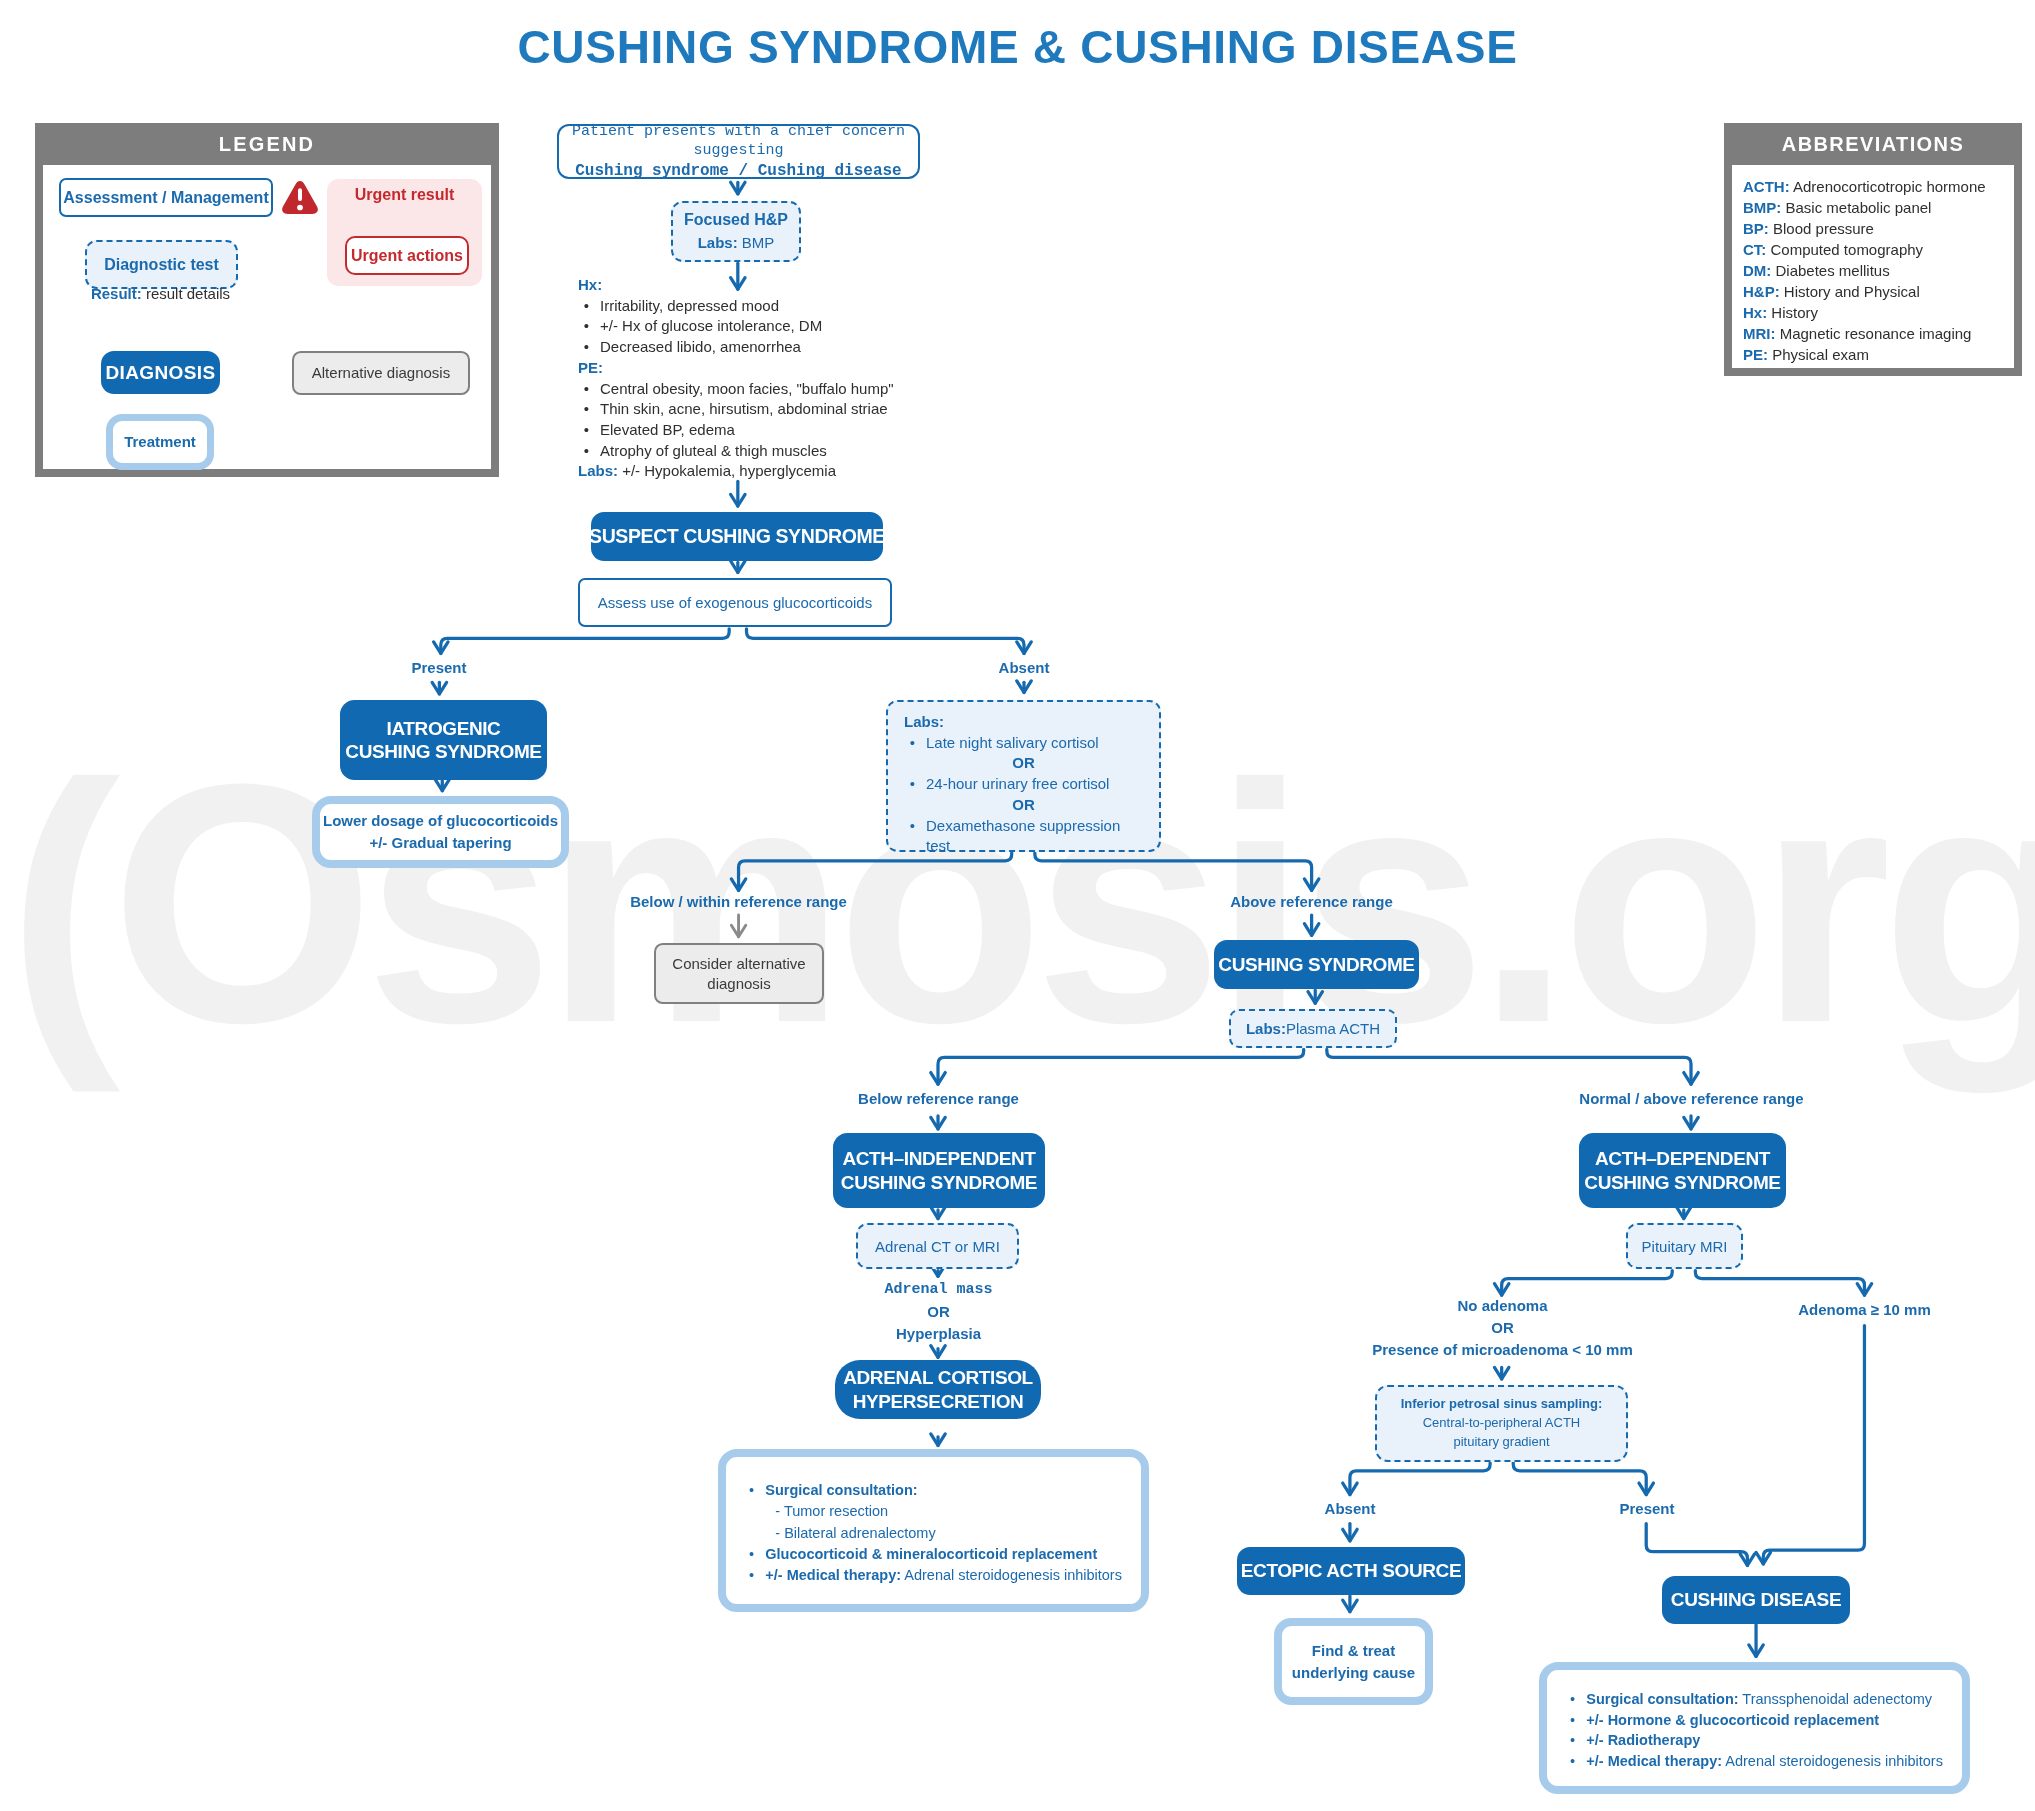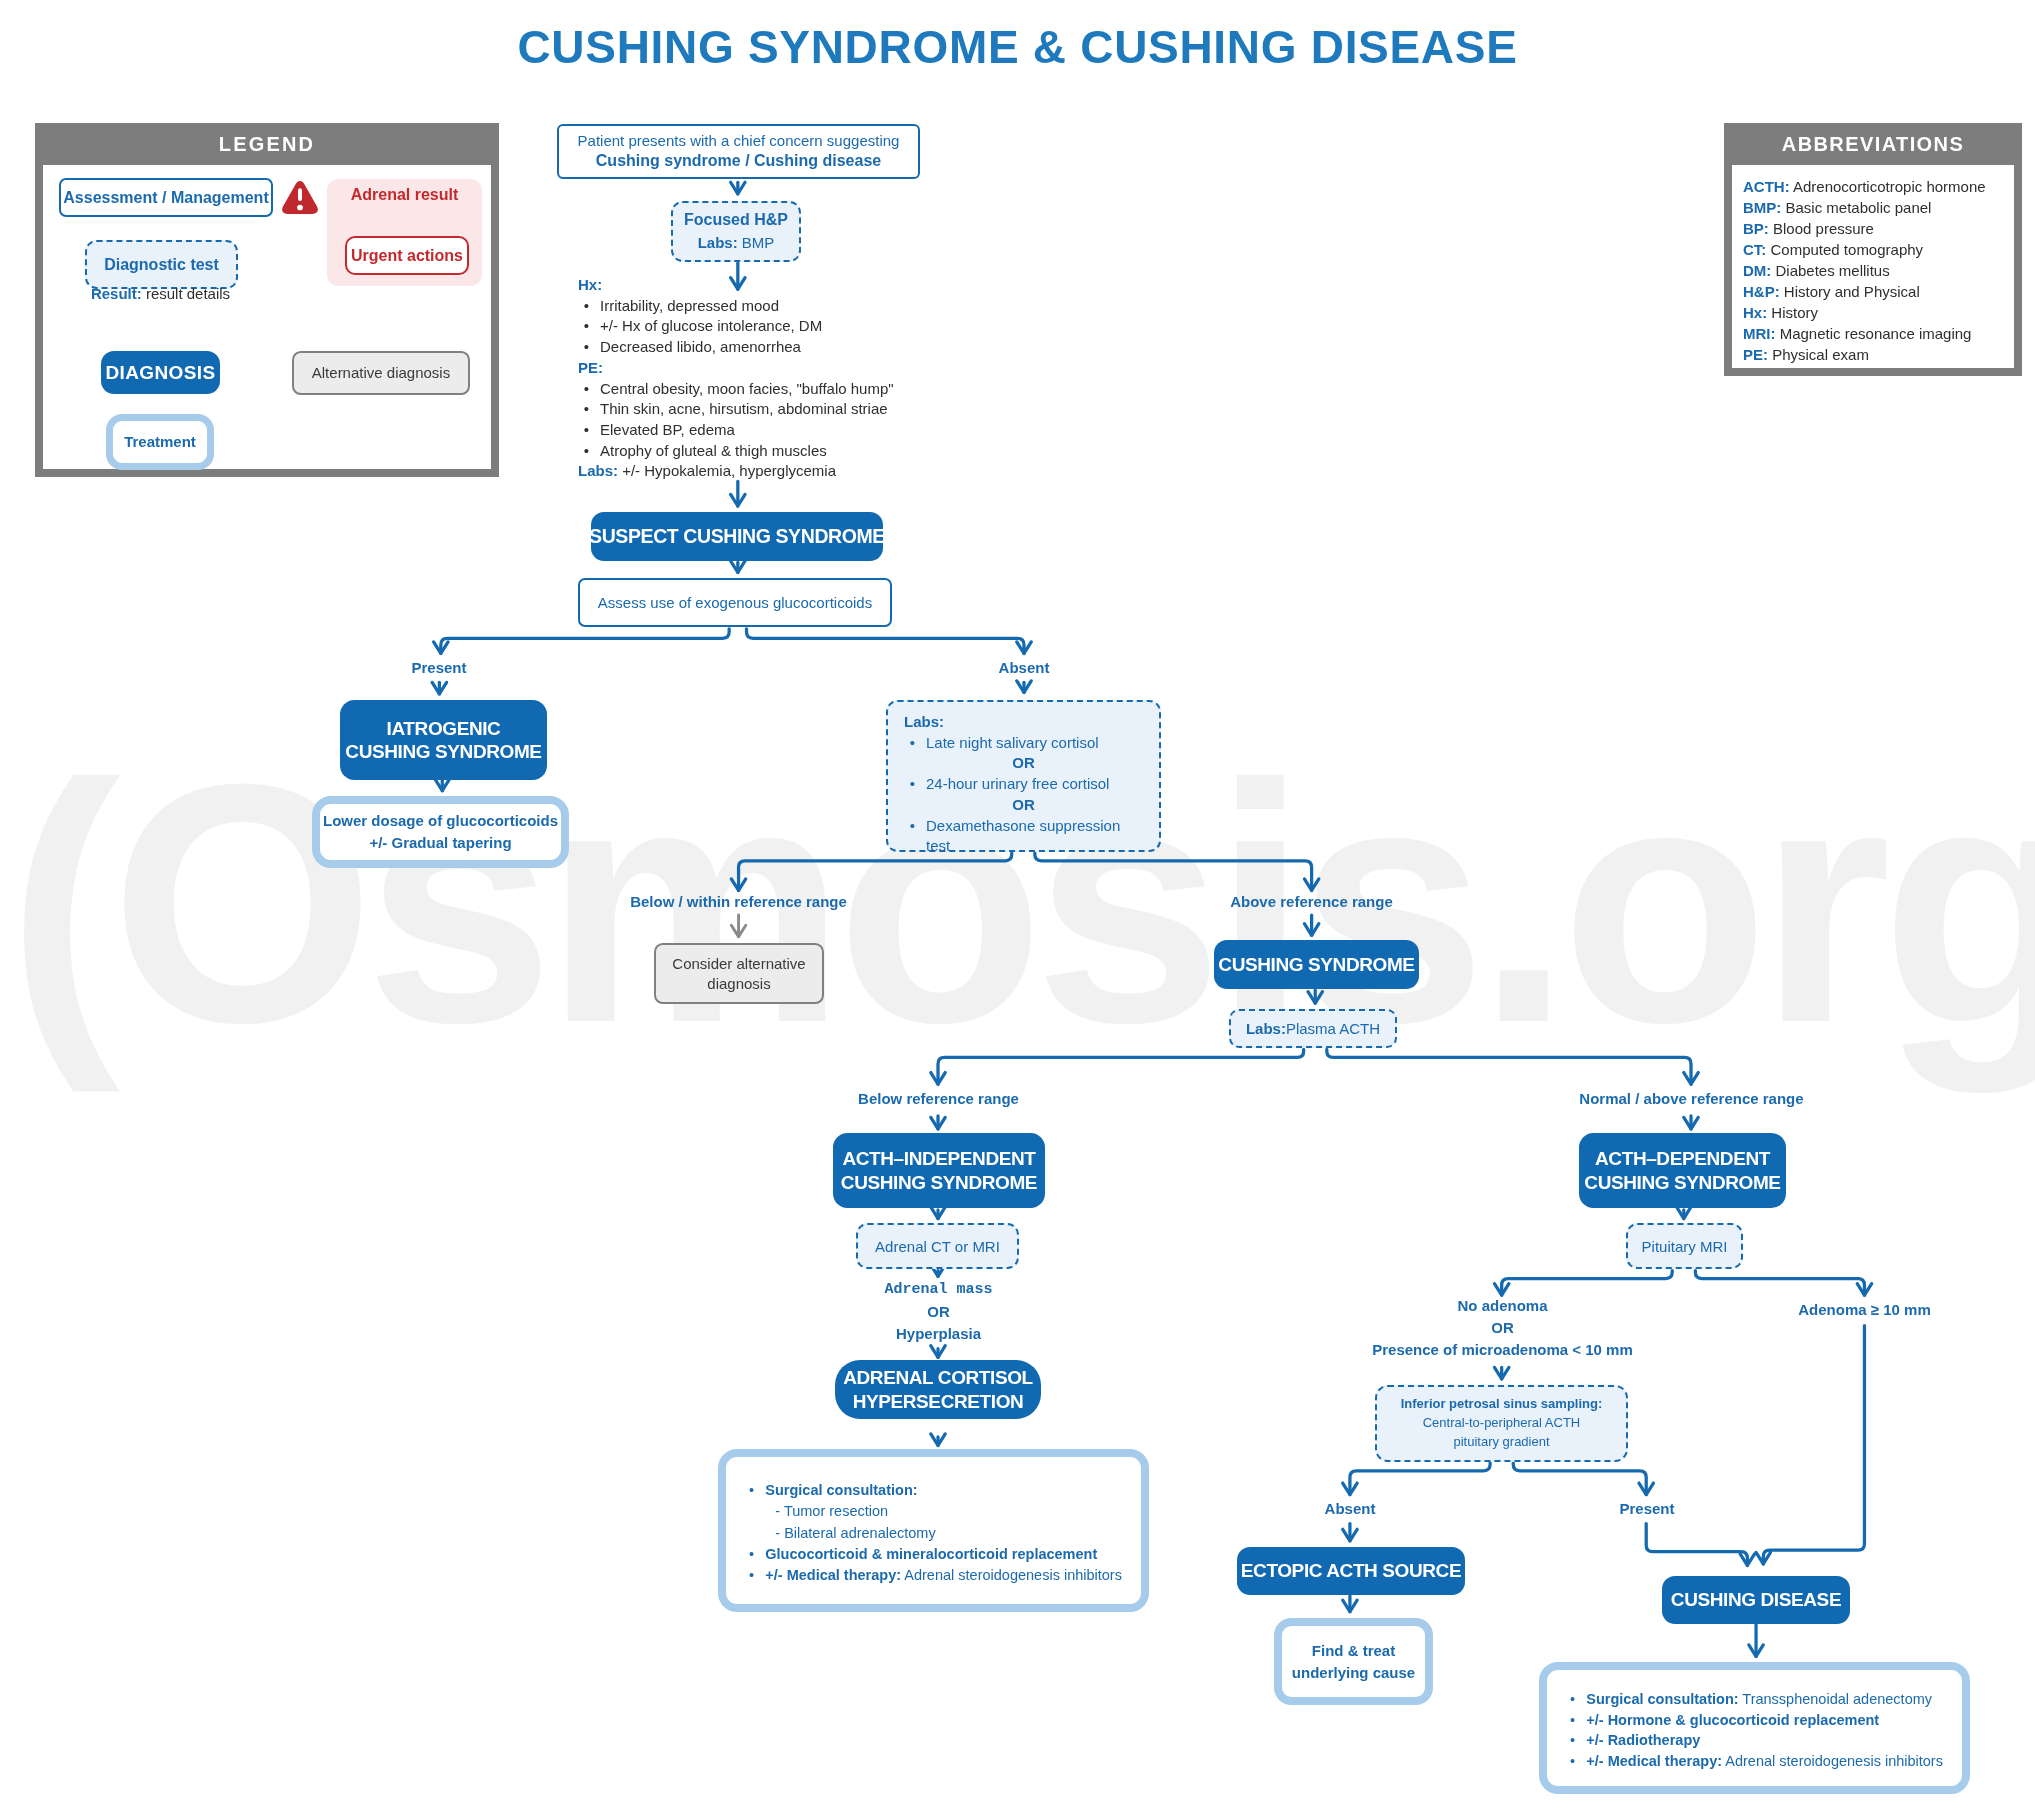--- a/index.html
+++ b/index.html
@@ -109,21 +109,21 @@
 
   <div class="abs panelframe" style="left:35px;top:123px;width:464px;height:354px;"></div>
   <div class="abs hdrbar" style="left:35px;top:123px;width:464px;height:42px;">LEGEND</div>
   <div class="abs outline" style="left:59px;top:178px;width:214px;height:39px;font-size:16px;font-weight:700;">Assessment / Management</div>
   <svg class="abs" style="left:280px;top:178px;" width="40" height="39" viewBox="0 0 56 54">
     <path d="M28 4 C31 4 33 6 35 10 L52 40 C55 46 51 50 45 50 L11 50 C5 50 1 46 4 40 L21 10 C23 6 25 4 28 4 Z" fill="#c0282d"></path>
     <rect x="25.2" y="14" width="5.6" height="18" rx="2.8" fill="#ffffff"></rect>
     <circle cx="28" cy="41" r="4" fill="#ffffff"></circle>
   </svg>
   <div class="abs" style="left:327px;top:179px;width:155px;height:107px;background:#fbe7e8;border-radius:11.6px;"></div>
-  <div class="abs" style="left:327px;top:186px;width:155px;height:22px;text-align:center;color:#c4292e;font-weight:700;font-size:16px;">Adrenal result</div>
+  <div class="abs" style="left:327px;top:186px;width:155px;height:22px;text-align:center;color:#c4292e;font-weight:700;font-size:16px;">Urgent result</div>
   <div class="abs" style="left:345px;top:236px;width:124px;height:39px;background:#fff;border:2.5px solid #c4292e;border-radius:10px;display:flex;align-items:center;justify-content:center;color:#c4292e;font-weight:700;font-size:16px;">Urgent actions</div>
   <div class="abs dashedbox" style="left:85px;top:240px;width:153px;height:49px;font-size:16px;font-weight:700;">Diagnostic test</div>
   <div class="abs" style="left:45px;top:285px;width:231px;text-align:center;font-size:15px;">
     <span class="b blue">Result:</span><span class="dark"> result details</span>
   </div>
   <div class="abs solid" style="left:101px;top:351px;width:119px;height:43px;font-size:19px;letter-spacing:0.4px;">DIAGNOSIS</div>
   <div class="abs graybox" style="left:292px;top:351px;width:178px;height:44px;">Alternative diagnosis</div>
   <div class="abs tx" style="left:106px;top:414px;width:108px;height:56px;border-width:7.2px;border-radius:16px;">Treatment</div>
 
   <div class="abs panelframe" style="left:1724px;top:123px;width:298px;height:253px;"></div>
@@ -133,21 +133,21 @@
     <div class="abbrline"><span class="b blue">BMP:</span><span class="dark"> Basic metabolic panel</span></div>
     <div class="abbrline"><span class="b blue">BP:</span><span class="dark"> Blood pressure</span></div>
     <div class="abbrline"><span class="b blue">CT:</span><span class="dark"> Computed tomography</span></div>
     <div class="abbrline"><span class="b blue">DM:</span><span class="dark"> Diabetes mellitus</span></div>
     <div class="abbrline"><span class="b blue">H&amp;P:</span><span class="dark"> History and Physical</span></div>
     <div class="abbrline"><span class="b blue">Hx:</span><span class="dark"> History</span></div>
     <div class="abbrline"><span class="b blue">MRI:</span><span class="dark"> Magnetic resonance imaging</span></div>
     <div class="abbrline"><span class="b blue">PE:</span><span class="dark"> Physical exam</span></div>
   </div>
 
-  <div class="abs outline" style="left:557px;top:124px;width:363px;height:55px;border-radius:6px;font-size:15px;line-height:1.3;">
+  <div class="abs outline" style="left:557px;top:124px;width:363px;height:55px;border-radius:12px;font-size:15px;line-height:1.3;font-family:Liberation Mono, monospace;">
     <div>Patient presents with a chief concern suggesting</div>
     <div class="b" style="font-size:16px;">Cushing syndrome / Cushing disease</div>
   </div>
 
   <div class="abs dashedbox" style="left:671px;top:201px;width:130px;height:61px;font-size:15px;line-height:1.5;">
     <div class="b" style="font-size:16px;">Focused H&amp;P</div>
     <div><span class="b">Labs:</span><span> BMP</span></div>
   </div>
 
   <div class="abs hxblock" style="left:578px;top:275px;width:434px;">

